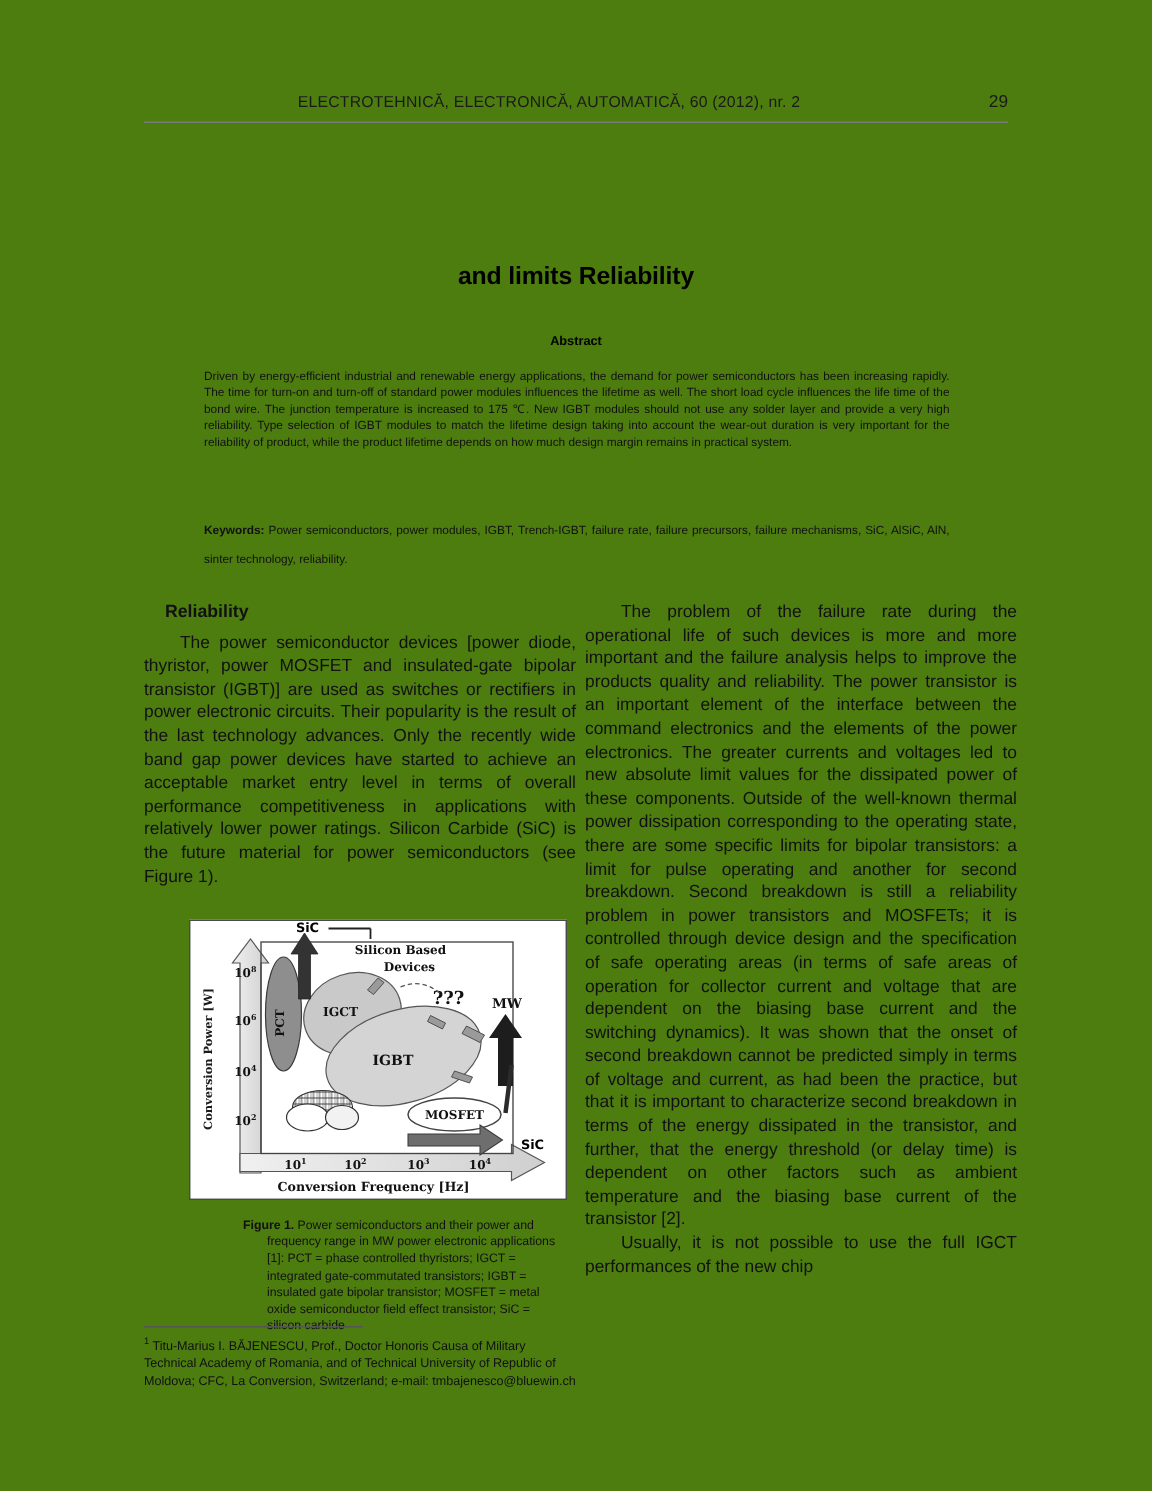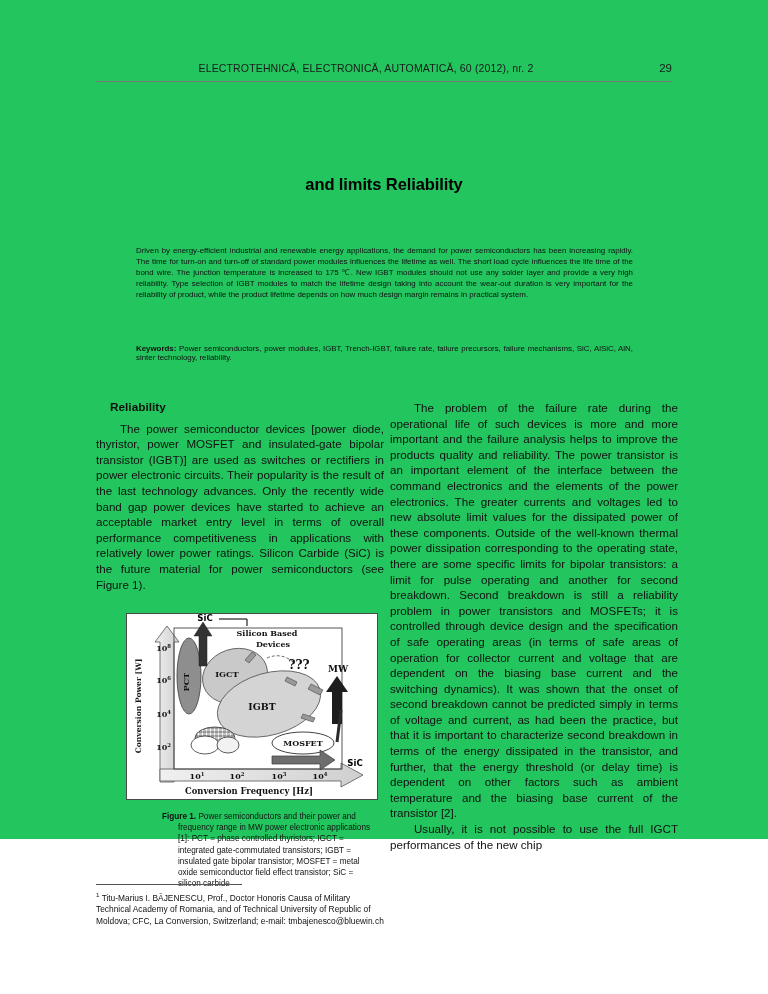--- a/index.html
+++ b/index.html
@@ -10,22 +10,22 @@
   body {
     width: 768px;
     height: 994px;
     font-family: "Liberation Sans", sans-serif;
     color: #000000;
     -webkit-font-smoothing: antialiased;
   }
   .page {
     position: relative;
     width: 768px;
-    height: 839px;
-    background: #22c55e;
+    height: 994px;
+    background: #4d7c0f;
     box-sizing: border-box;
   }
 
   
   .runhead {
     position: absolute;
     left: 96px;
     top: 62px;
     width: 576px;
     height: 22px;
@@ -100,21 +100,21 @@
     line-height: 11.1px;
     text-align: justify;
     color: #111111;
   }
   .keywords {
     position: absolute;
     left: 136px;
     top: 344px;
     width: 497px;
     font-size: 7.9px;
-    line-height: 9px;
+    line-height: 19px;
     text-align: justify;
     color: #111111;
   }
   .keywords b { font-weight: bold; }
 
   
   .col {
     position: absolute;
     top: 400px;
     width: 288px;
@@ -202,20 +202,21 @@
     <div class="runhead-page">29</div>
     <div class="runhead-rule"></div>
   </div>
 
   <h1 class="doc-title">
     <br>
     <span>and limits Reliability</span>
   </h1>
 
 
+  <div class="abstract-head">Abstract</div>
 
   <div class="abstract-body">Driven by energy-efficient industrial and renewable energy applications, the demand for power semiconductors has been increasing rapidly. The time for turn-on and turn-off of standard power modules influences the lifetime as well. The short load cycle influences the life time of the bond wire. The junction temperature is increased to 175 ℃. New IGBT modules should not use any solder layer and provide a very high reliability. Type selection of IGBT modules to match the lifetime design taking into account the wear-out duration is very important for the reliability of product, while the product lifetime depends on how much design margin remains in practical system.</div>
 
   <div class="keywords">
     <b>Keywords:</b><span> Power semiconductors, power modules, IGBT, Trench-IGBT, failure rate, failure precursors, failure mechanisms, SiC, AlSiC, AlN, sinter technology, reliability.</span>
   </div>
 
   <div class="col col-left">
     <div class="section-head">Reliability</div>
     <p class="para">The power semiconductor devices [power diode, thyristor, power MOSFET and insulated-gate bipolar transistor (IGBT)] are used as switches or rectifiers in power electronic circuits. Their popularity is the result of the last technology advances. Only the recently wide band gap power devices have started to achieve an acceptable market entry level in terms of overall performance competitiveness in applications with relatively lower power ratings. Silicon Carbide (SiC) is the future material for power semiconductors (see Figure 1).</p>

